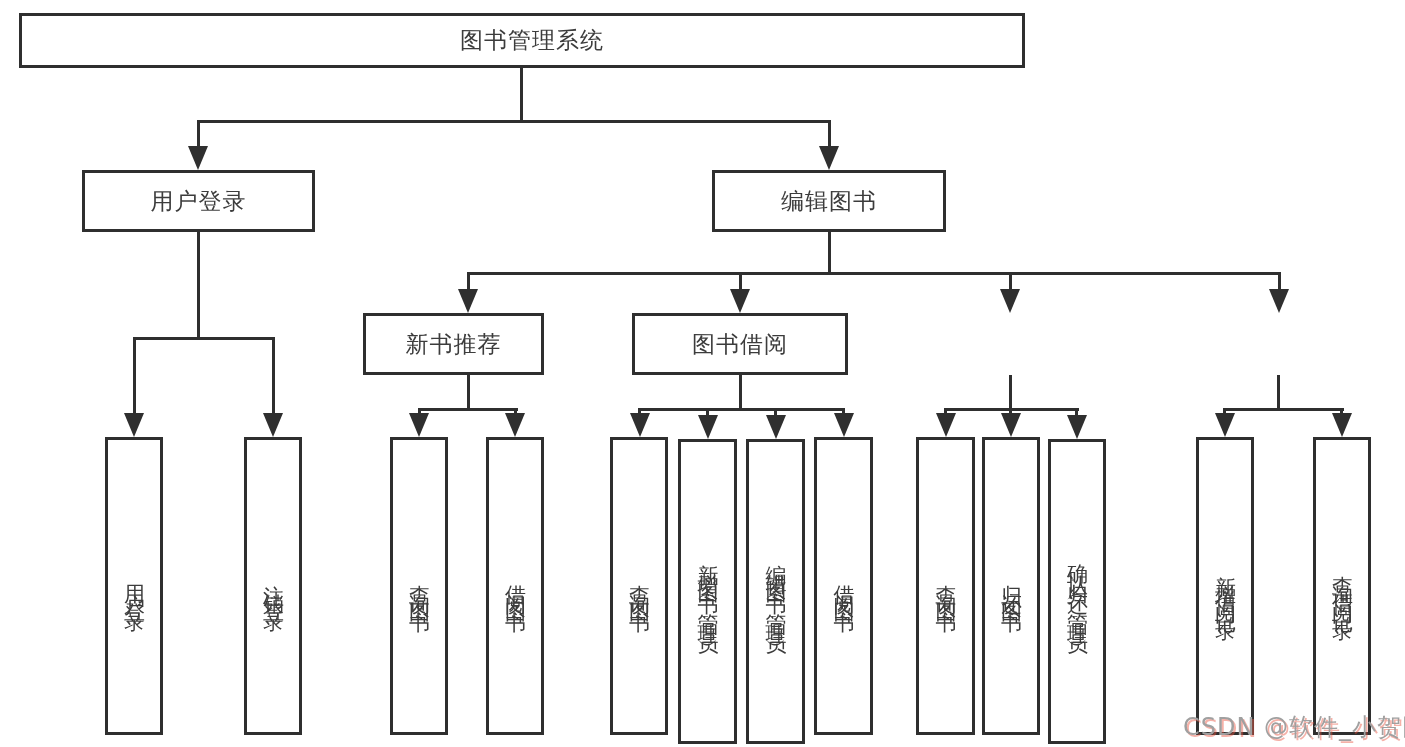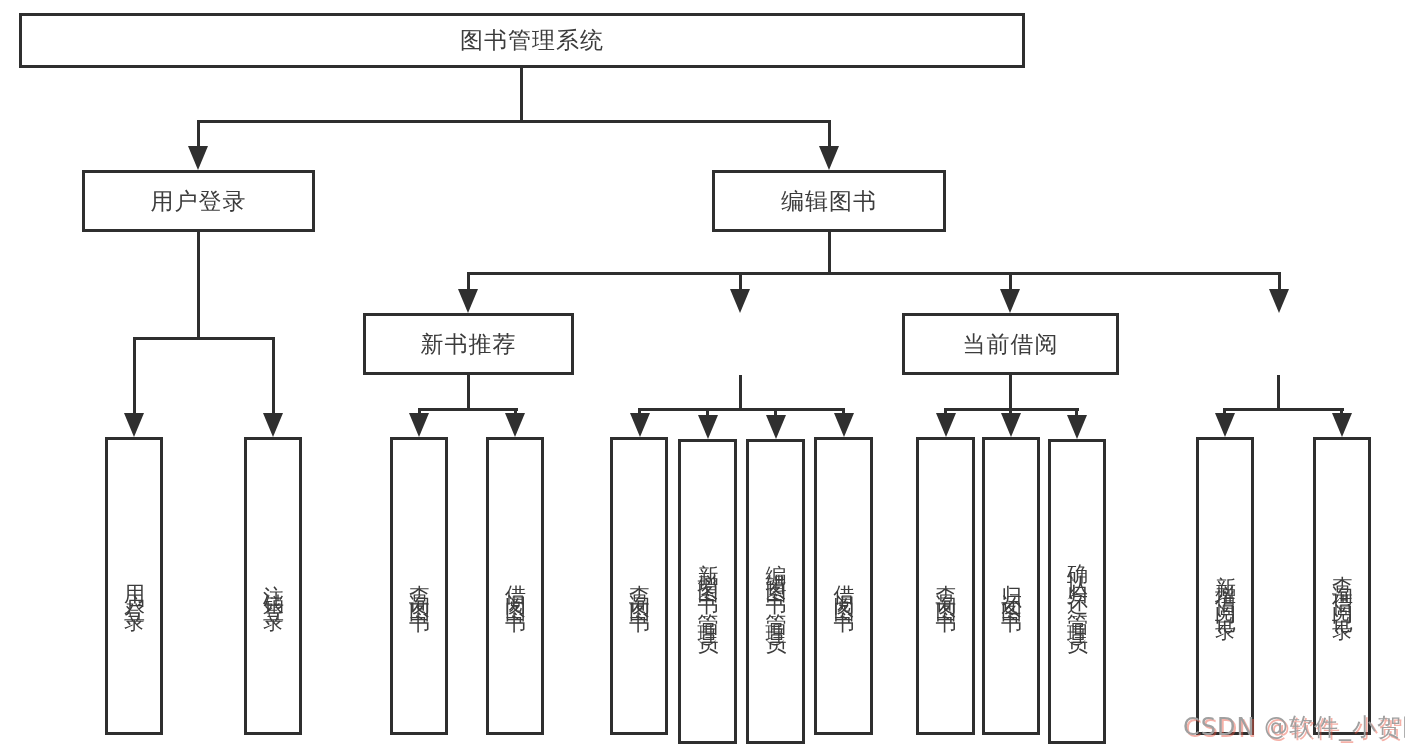--- a/index.html
+++ b/index.html
@@ -82,25 +82,25 @@
   <div class="hl" style="left:467px; top:272px; width:813px;"></div>
   <div class="vl" style="left:467px; top:272px; height:19px;"></div>
   <div class="arrow" style="left:458px; top:289px;"></div>
   <div class="vl" style="left:739px; top:272px; height:19px;"></div>
   <div class="arrow" style="left:730px; top:289px;"></div>
   <div class="vl" style="left:1009px; top:272px; height:19px;"></div>
   <div class="arrow" style="left:1000px; top:289px;"></div>
   <div class="vl" style="left:1278px; top:272px; height:19px;"></div>
   <div class="arrow" style="left:1269px; top:289px;"></div>
 
-  <div class="hbox" style="left:363px; top:313px; width:211px; height:62px;">
+  <div class="hbox" style="left:363px; top:313px; width:181px; height:62px;">
     <span>新书推荐</span>
   </div>
-  <div class="hbox" style="left:902px; top:313px; width:217px; height:62px;">
-    <span>当前借阅</span>
+  <div class="hbox" style="left:632px; top:313px; width:216px; height:62px;">
+    <span>图书借阅</span>
   </div>
 
   <div class="vl" style="left:467px; top:375px; height:35px;"></div>
   <div class="hl" style="left:418px; top:408px; width:100px;"></div>
   <div class="vl" style="left:418px; top:408px; height:7px;"></div>
   <div class="arrow" style="left:409px; top:413px;"></div>
   <div class="vl" style="left:514px; top:408px; height:7px;"></div>
   <div class="arrow" style="left:505px; top:413px;"></div>
 
   <div class="vl" style="left:739px; top:375px; height:35px;"></div>

